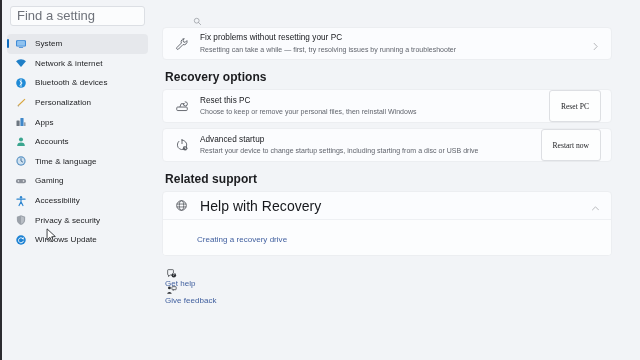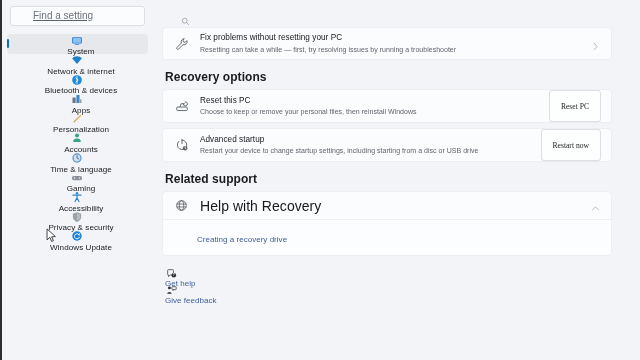--- a/index.html
+++ b/index.html
@@ -35,40 +35,38 @@
     border: 1px solid #dcdfe4;
     border-radius: 3px;
     display: flex;
     align-items: center;
     padding: 0 6px;
     position: relative;
   }
   .search-input {
     border: none; outline: none; background: transparent;
     font-family: "Liberation Sans", sans-serif;
-    font-size: 10px;
+    font-size: 13px;
     color: #5c6068;
     flex: 1;
-    padding: 0; margin: 16px;
+    padding: 0; margin: 0;
     line-height: 18px;
-    text-decoration: underline;
   }
   .search-input::placeholder { color: #6d7179; opacity: 1; }
   .search-icon { width: 9px; height: 9px; flex: 0 0 9px; opacity: .7; }
 
   .nav { padding: 0 5px; }
   .nav-item {
     display: flex;
     align-items: center;
     height: 19.6px;
     border-radius: 4px;
     padding-left: 7px;
     position: relative;
     cursor: default;
-    flex-direction: column;
   }
   .nav-item.selected { background: #e6e8ec; }
   .nav-item.selected::before {
     content: "";
     position: absolute;
     left: 0px; top: 5px;
     width: 2.4px; height: 9px;
     border-radius: 2px;
     background: #0f6cbd;
   }
@@ -259,36 +257,36 @@
             <circle cx="8" cy="8" r="6.4" fill="#1f8ad6"></circle>
             <path d="M6.4 5.2 L9.6 8 L6.4 10.8 M8 3.4 L8 12.6" fill="none" stroke="#fff" stroke-width="1.1" stroke-linecap="round" stroke-linejoin="round"></path>
           </svg>
         </span>
         <span class="nav-label">Bluetooth &amp; devices</span>
       </div>
 
       <div class="nav-item">
         <span class="nav-ico">
           <svg viewBox="0 0 16 16" width="12" height="12">
+            <path d="M12.8 2.2 L13.8 3.2 L5.6 11.4 L4 12.9 L3.6 11 Z" fill="#d8a53c"></path>
+            <path d="M3.6 11 L4 12.9 L5.6 11.4 Z" fill="#9b9ea4"></path>
+          </svg>
+        </span>
+        <span class="nav-label">Personalization</span>
+      </div>
+
+      <div class="nav-item">
+        <span class="nav-ico">
+          <svg viewBox="0 0 16 16" width="12" height="12">
             <rect x="2" y="6" width="4.2" height="7.4" rx=".5" fill="#6d7680"></rect>
             <rect x="7.2" y="2.6" width="4.2" height="10.8" rx=".5" fill="#3f87c9"></rect>
             <rect x="11.9" y="8.4" width="2.2" height="5" rx=".5" fill="#9aa2ab"></rect>
           </svg>
         </span>
         <span class="nav-label">Apps</span>
-      </div>
-
-      <div class="nav-item">
-        <span class="nav-ico">
-          <svg viewBox="0 0 16 16" width="12" height="12">
-            <path d="M12.8 2.2 L13.8 3.2 L5.6 11.4 L4 12.9 L3.6 11 Z" fill="#d8a53c"></path>
-            <path d="M3.6 11 L4 12.9 L5.6 11.4 Z" fill="#9b9ea4"></path>
-          </svg>
-        </span>
-        <span class="nav-label">Personalization</span>
       </div>
 
       <div class="nav-item">
         <span class="nav-ico">
           <svg viewBox="0 0 16 16" width="12" height="12">
             <circle cx="8" cy="4.6" r="2.7" fill="#3aa58f"></circle>
             <path d="M2.9 13.4 A5.1 4.6 0 0 1 13.1 13.4 Z" fill="#3aa58f"></path>
           </svg>
         </span>
         <span class="nav-label">Accounts</span>

